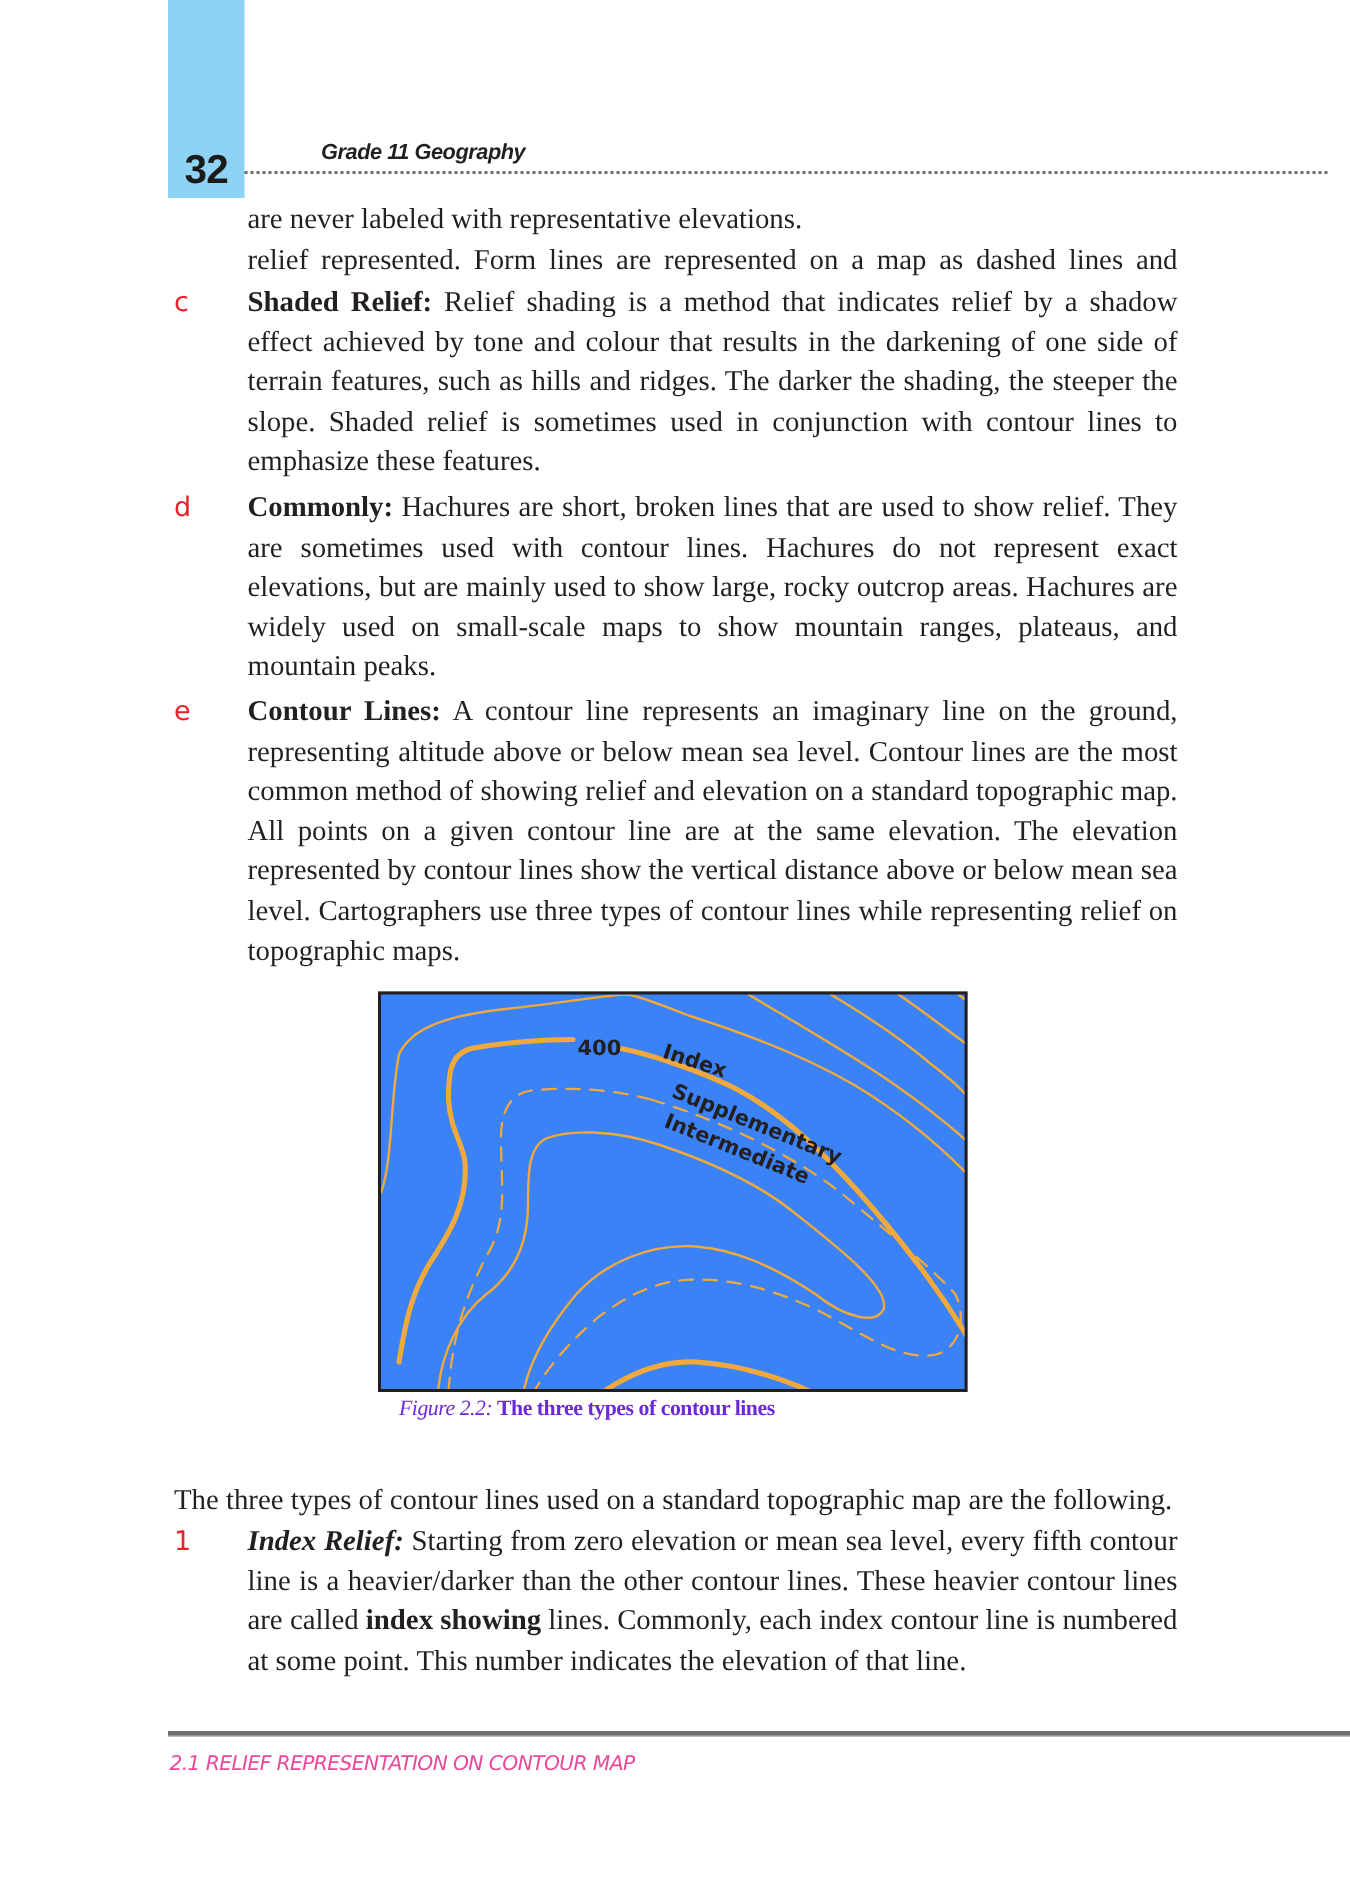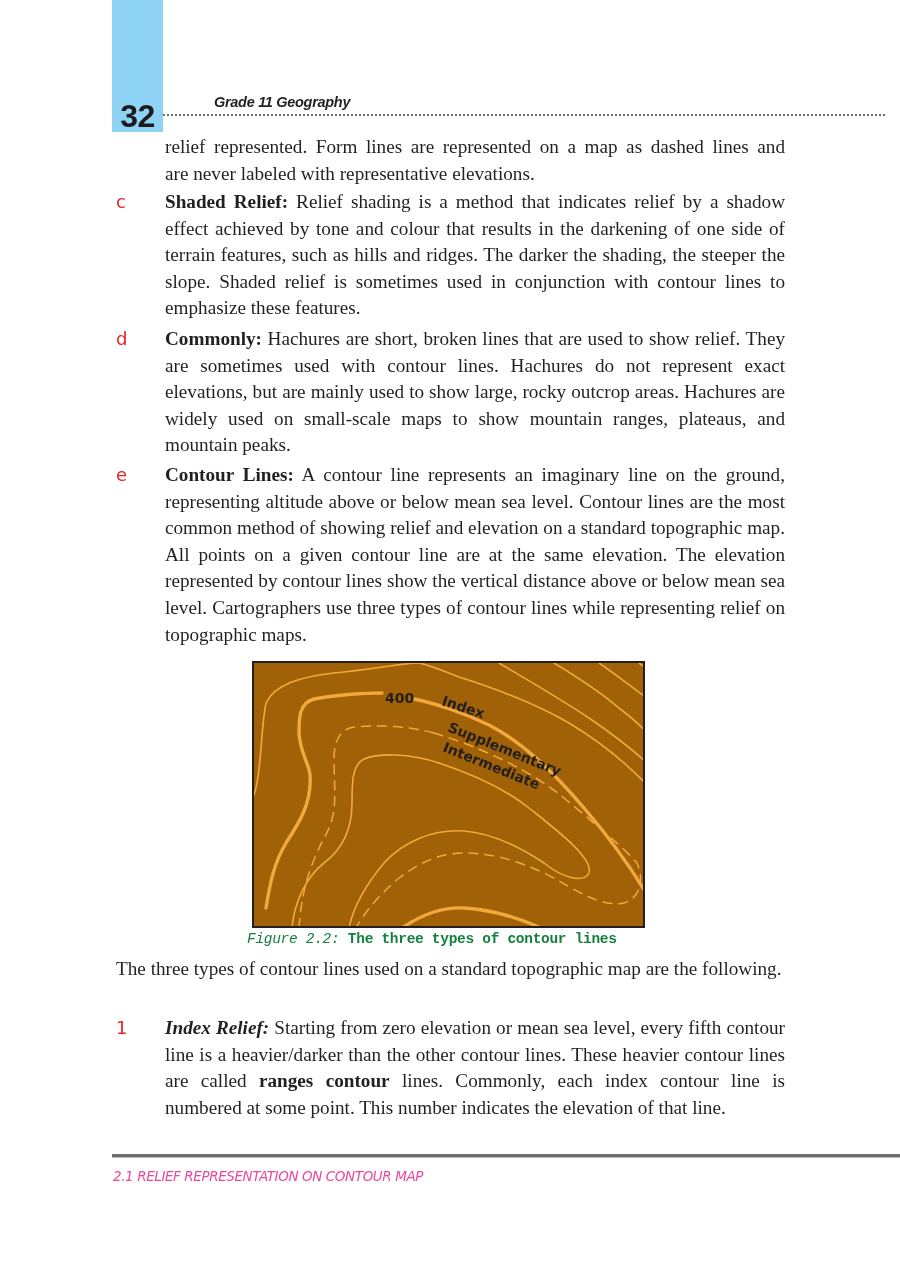--- a/index.html
+++ b/index.html
@@ -1,51 +1,51 @@
 <!DOCTYPE html>
 <html><head>
   <meta charset="utf-8">
   <style>
     html, body { margin: 0; padding: 0; background: #ffffff; }
     body { width: 900px; height: 1262px; position: relative; overflow: hidden; font-family: "Liberation Serif", serif; color: #231f20; }
 
     .page-tab { position: absolute; left: 112px; top: 0; width: 51px; height: 132px; background: #8ed3f4; }
-    .page-number { position: absolute; left: 112px; top: 98px; width: 51px; text-align: center; font-family: "Liberation Sans", sans-serif; font-weight: bold; font-size: 32px; color: #1b1b1b; letter-spacing: -0.5px; }
+    .page-number { position: absolute; left: 112px; top: 98px; width: 51px; text-align: center; font-family: "Liberation Sans", sans-serif; font-weight: bold; font-size: 27px; color: #1b1b1b; letter-spacing: -0.5px; }
     .running-title { position: absolute; left: 214px; top: 94px; font-family: Liberation Sans, sans-serif; font-style: italic; font-weight: bold; font-size: 14.5px; color: #231f20; letter-spacing: -0.3px; }
     .header-rule { position: absolute; left: 163px; top: 114px; width: 722px; height: 0; border-top: 2px dotted #6d6d6d; }
 
     .text { position: absolute; font-size: 19.2px; line-height: 26.6px; text-align: justify; }
     .text p { margin: 0; }
     .item { position: absolute; left: 116px; width: 669px; }
     .item .marker { position: absolute; left: 0; top: 0; width: 30px; font-family: "DejaVu Sans", sans-serif; font-size: 18px; color: #e8242a; line-height: 26.6px; font-weight: normal; }
     .item .body { margin-left: 49px; text-align: justify; font-size: 19.2px; line-height: 26.6px; }
     .item .body b { font-weight: bold; }
     .j-last { text-align-last: left; }
 
-    .figure { position: absolute; left: 252px; top: 661px; width: 393px; height: 267px; border: 2px solid #231f20; box-sizing: border-box; background: #a16207; overflow: hidden; }
+    .figure { position: absolute; left: 252px; top: 661px; width: 393px; height: 267px; border: 2px solid #231f20; box-sizing: border-box; background: #3b82f6; overflow: hidden; }
     .figure svg { position: absolute; left: 0; top: 0; }
     .map-label { font-family: "DejaVu Sans", sans-serif; font-weight: bold; font-size: 14px; fill: #231f20; }
-    .caption { position: absolute; left: 247px; top: 931px; font-family: Liberation Mono, monospace; font-size: 14.5px; color: #15803d; letter-spacing: -0.3px; }
+    .caption { position: absolute; left: 266px; top: 931px; font-family: Liberation Serif, serif; font-size: 14.5px; color: #6d28d9; letter-spacing: -0.3px; }
     .caption .cap-num { font-style: italic; font-weight: normal; }
     .caption .cap-title { font-weight: bold; }
 
     .footer-rule { position: absolute; left: 112px; top: 1154px; width: 788px; height: 3px; background: #6e6e6e; border-bottom: 1px solid #bdbdbd; }
     .footer-text { position: absolute; left: 113px; top: 1168px; font-family: "DejaVu Sans", sans-serif; font-style: italic; font-size: 13.5px; color: #ec4899; letter-spacing: -0.4px; }
   </style>
 </head>
 <body>
 
 <div class="page-tab"></div>
 <div class="page-number">32</div>
 <div class="running-title">Grade 11 Geography</div>
 <div class="header-rule"></div>
 
 <div class="text" style="left:165px; top:134px; width:620px;">
+  <p>are never labeled with representative elevations.</p>
   <p style="text-align:justify; text-align-last:justify;">relief represented. Form lines are represented on a map as dashed lines and</p>
-  <p>are never labeled with representative elevations.</p>
 </div>
 
 <div class="item" style="top:189px;">
   <span class="marker">c</span>
   <div class="body j-last"><b>Shaded Relief:</b><span> Relief shading is a method that indicates relief by a shadow effect achieved by tone and colour that results in the darkening of one side of terrain features, such as hills and ridges. The darker the shading, the steeper the slope. Shaded relief is sometimes used in conjunction with contour lines to emphasize these features.</span></div>
 </div>
 
 <div class="item" style="top:326px;">
   <span class="marker">d</span>
   <div class="body j-last"><b>Commonly:</b><span> Hachures are short, broken lines that are used to show relief. They are sometimes used with contour lines. Hachures do not represent exact elevations, but are mainly used to show large, rocky outcrop areas. Hachures are widely used on small-scale maps to show mountain ranges, plateaus, and mountain peaks.</span></div>
@@ -81,21 +81,21 @@
     </g>
     <text class="map-label" x="131" y="40">400</text>
     <text class="map-label" x="187" y="42" transform="rotate(18 187 42)">Index</text>
     <text class="map-label" x="193" y="68" transform="rotate(22 193 68)">Supplementary</text>
     <text class="map-label" x="188" y="88" transform="rotate(22 188 88)">Intermediate</text>
   </svg>
 </div>
 
 <div class="caption"><span class="cap-num">Figure 2.2:</span><span class="cap-title"> The three types of contour lines</span></div>
 
-<div class="text j-last" style="left:116px; top:956px; width:669px;">The three types of contour lines used on a standard topographic map are the following.</div>
+<div class="text j-last" style="left:116px; top:988px; width:669px;">The three types of contour lines used on a standard topographic map are the following.</div>
 
 <div class="item" style="top:1015px;">
   <span class="marker">1</span>
-  <div class="body j-last"><b><i>Index Relief:</i></b><span> Starting from zero elevation or mean sea level, every fifth contour line is a heavier/darker than the other contour lines. These heavier contour lines are called </span><b>ranges contour</b><span> lines. Commonly, each index contour line is numbered at some point. This number indicates the elevation of that line.</span></div>
+  <div class="body j-last"><b><i>Index Relief:</i></b><span> Starting from zero elevation or mean sea level, every fifth contour line is a heavier/darker than the other contour lines. These heavier contour lines are called </span><b>index showing</b><span> lines. Commonly, each index contour line is numbered at some point. This number indicates the elevation of that line.</span></div>
 </div>
 
 <div class="footer-rule"></div>
 <div class="footer-text">2.1   RELIEF REPRESENTATION ON CONTOUR MAP</div>
 
 </body></html>

